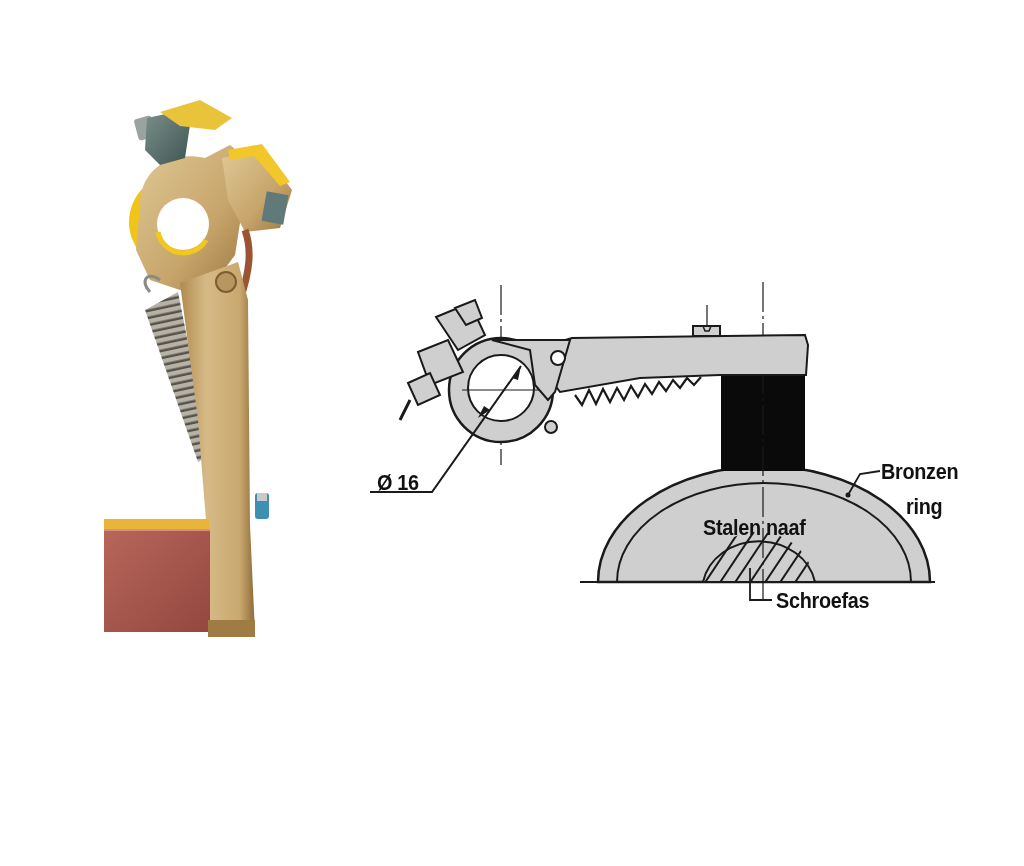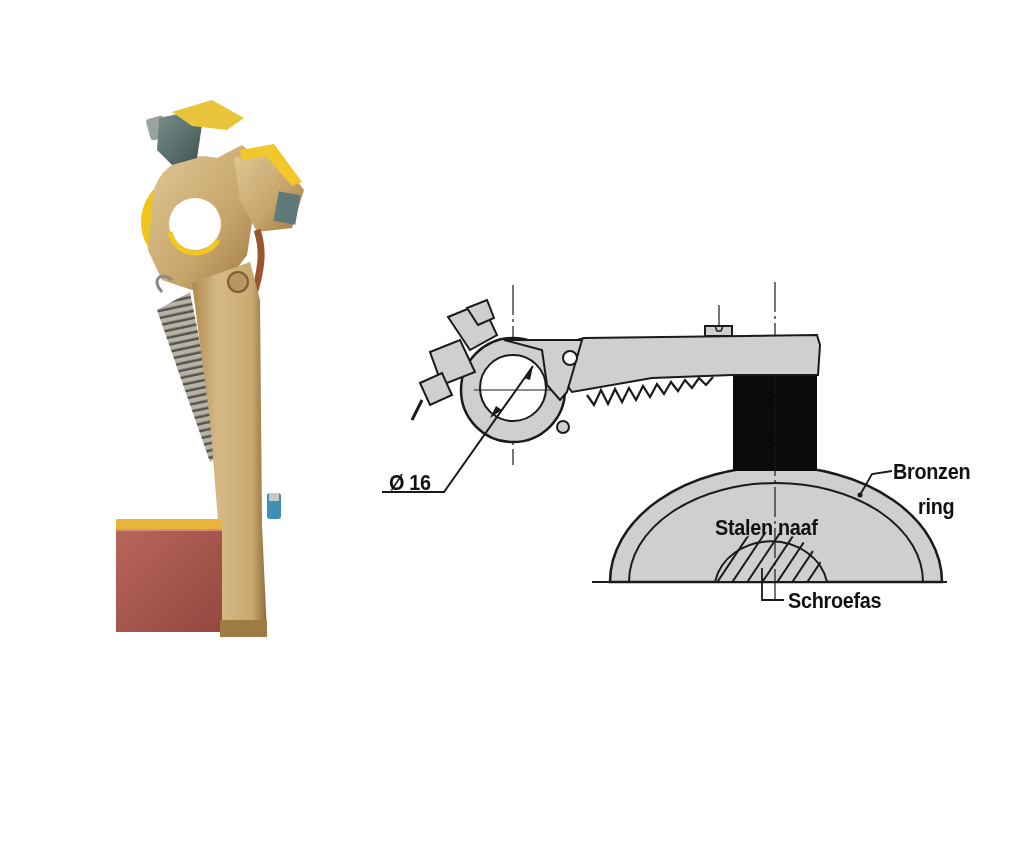--- a/index.html
+++ b/index.html
@@ -1,18 +1,18 @@
 <!DOCTYPE html>
 <html><head>
 <meta charset="utf-8">
 <style>
   html, body { margin: 0; padding: 0; background: #ffffff; }
   body { width: 1024px; height: 866px; position: relative; overflow: hidden;
          font-family: "Liberation Sans", sans-serif; }
-  .stage { position: absolute; left: 12px; top: 0; width: 924px; height: 866px; }
+  .stage { position: absolute; left: 0; top: 0; width: 924px; height: 866px; }
   svg { position: absolute; left: 0; top: 0; }
   .label { position: absolute; font-family: "Liberation Sans", sans-serif; font-weight: bold;
            color: #111; font-size: 22px; line-height: 24px; white-space: nowrap;
            transform: scaleX(0.9); transform-origin: left top; letter-spacing: -0.3px; }
   #lbl-dia { left: 377px; top: 471px; }
   #lbl-bronzen { left: 881px; top: 460px; }
   #lbl-ring { left: 906px; top: 495px; }
   #lbl-stalen { left: 703px; top: 516px; }
   #lbl-schroefas { left: 776px; top: 589px; }
 </style>

